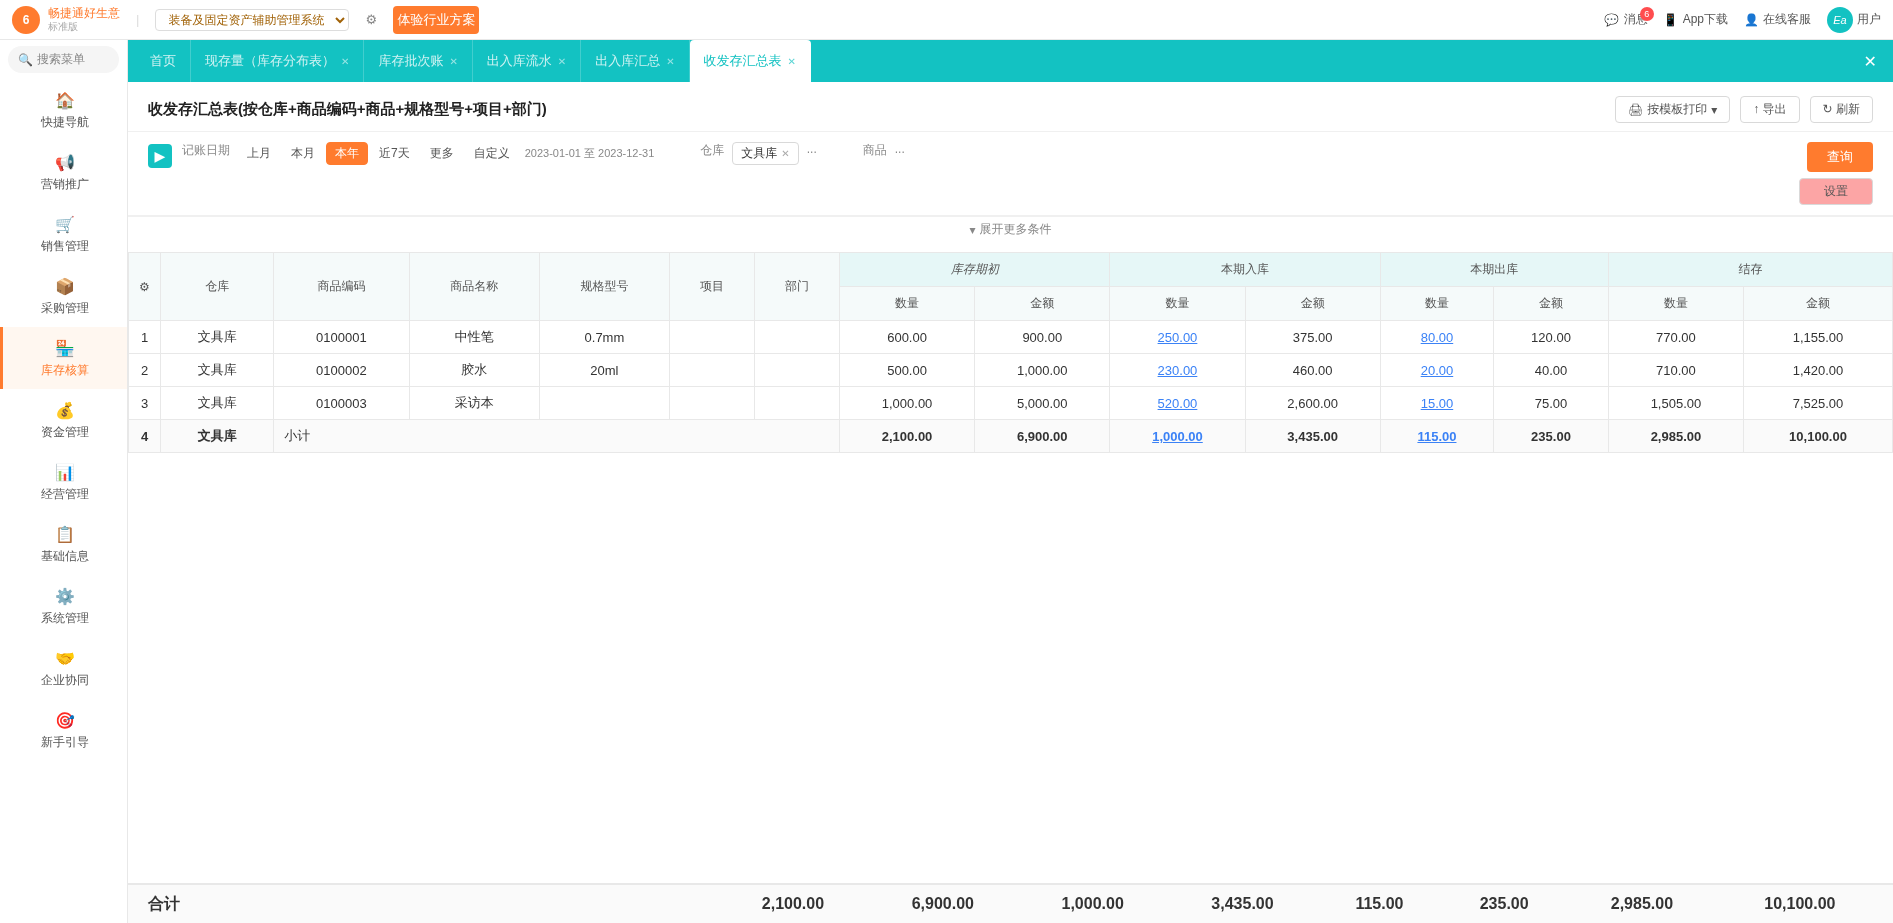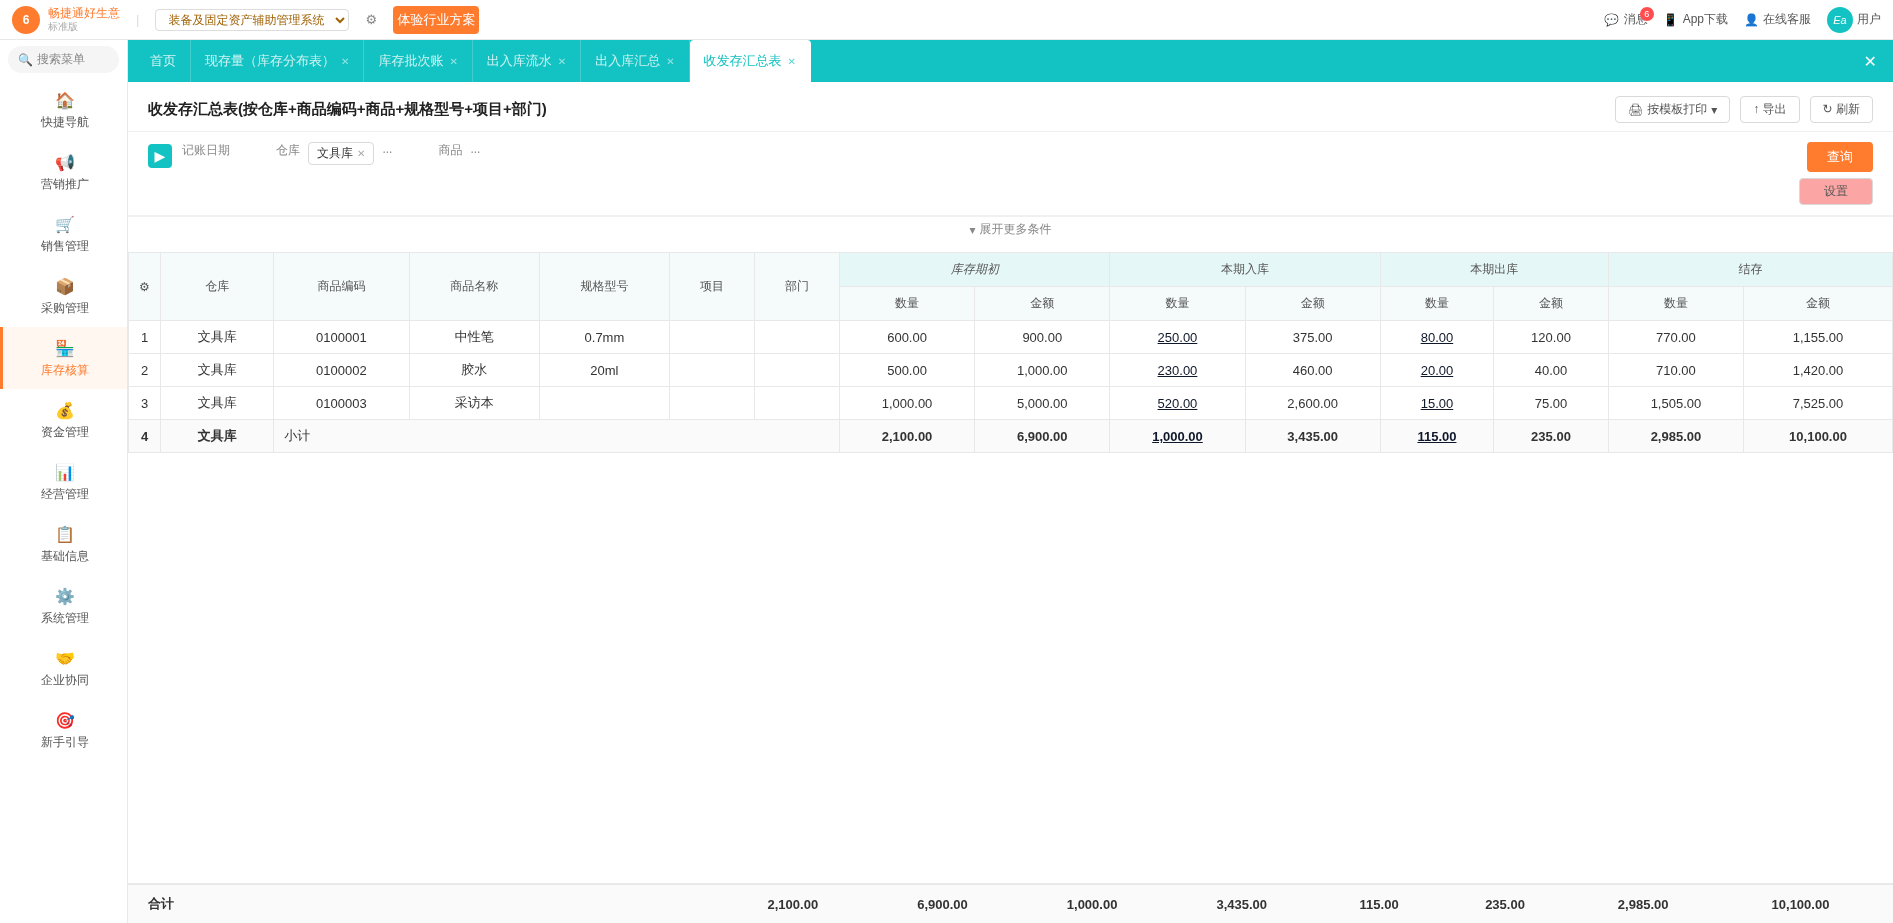--- a/index.html
+++ b/index.html
@@ -64,27 +64,27 @@
     .set-btn { border: 1px solid #d9d9d9; background: #fca5a5; border-radius: 4px; padding: 4px 24px; font-size: 12px; cursor: pointer; color: #555; }
 
     
     .table-area { flex: 1; overflow: auto; padding: 10px 0; }
     table { width: 100%; border-collapse: collapse; font-size: 13px; }
     thead tr { background: #f5fafa; }
     th { padding: 8px 10px; text-align: center; color: #555; font-weight: normal; border: 1px solid #e8e8e8; white-space: nowrap; font-size: 12px; }
     td { padding: 7px 10px; text-align: center; border: 1px solid #e8e8e8; color: #333; white-space: nowrap; }
     .row-subtotal td { font-weight: bold; background: #fafafa; }
     .row-subtotal td:nth-child(2) { color: #333; }
-    .num-link { color: #0f172a; text-decoration: underline; cursor: pointer; }
+    .num-link { color: #3b82f6; text-decoration: underline; cursor: pointer; }
 
     
     .footer-total { height: 40px; background: #fafafa; border-top: 2px solid #e8e8e8; display: flex; align-items: center; padding: 0 10px; }
     .footer-total td { font-weight: bold; padding: 0 10px; font-size: 13px; }
     .footer-table { width: 100%; border-collapse: collapse; }
-    .footer-table td { padding: 6px 10px; text-align: center; font-weight: bold; border: none; white-space: nowrap; font-size: 13px; }
+    .footer-table td { padding: 6px 10px; text-align: center; font-weight: bold; border: none; white-space: nowrap; font-size: 16px; }
 
     
     .col-group { background: #f5fafa; }
 
     .filter-right-actions { display: flex; flex-direction: column; gap: 6px; align-items: flex-end; justify-content: flex-start; }
     
     .filter-outer { display: flex; gap: 10px; align-items: flex-start; padding: 10px 20px; border-bottom: 1px solid #f0f0f0; }
   </style>
 </head>
 <body>
@@ -226,20 +226,29 @@
           </button>
         </div>
       </div>
 
       <div class="filter-outer">
         <button class="filter-toggle-btn">▶</button>
         <div style="flex:1;">
           <div class="filter-row">
 
             <span class="filter-label">记账日期</span>
+            <div class="filter-date-btns">
+              <button class="date-btn">上月</button>
+              <button class="date-btn">本月</button>
+              <button class="date-btn active">本年</button>
+              <button class="date-btn">近7天</button>
+              <button class="date-btn">更多</button>
+              <button class="date-btn">自定义</button>
+              <span class="date-range-text">2023-01-01 至 2023-12-31</span>
+            </div>
             <span style="display:inline-block;width:30px;"></span>
 
             <span class="filter-label">仓库</span>
             <div class="filter-tag">
               <span>文具库</span>
               <span class="filter-tag-close">✕</span>
             </div>
             <span class="filter-more">...</span>
             <span style="display:inline-block;width:30px;"></span>
 

